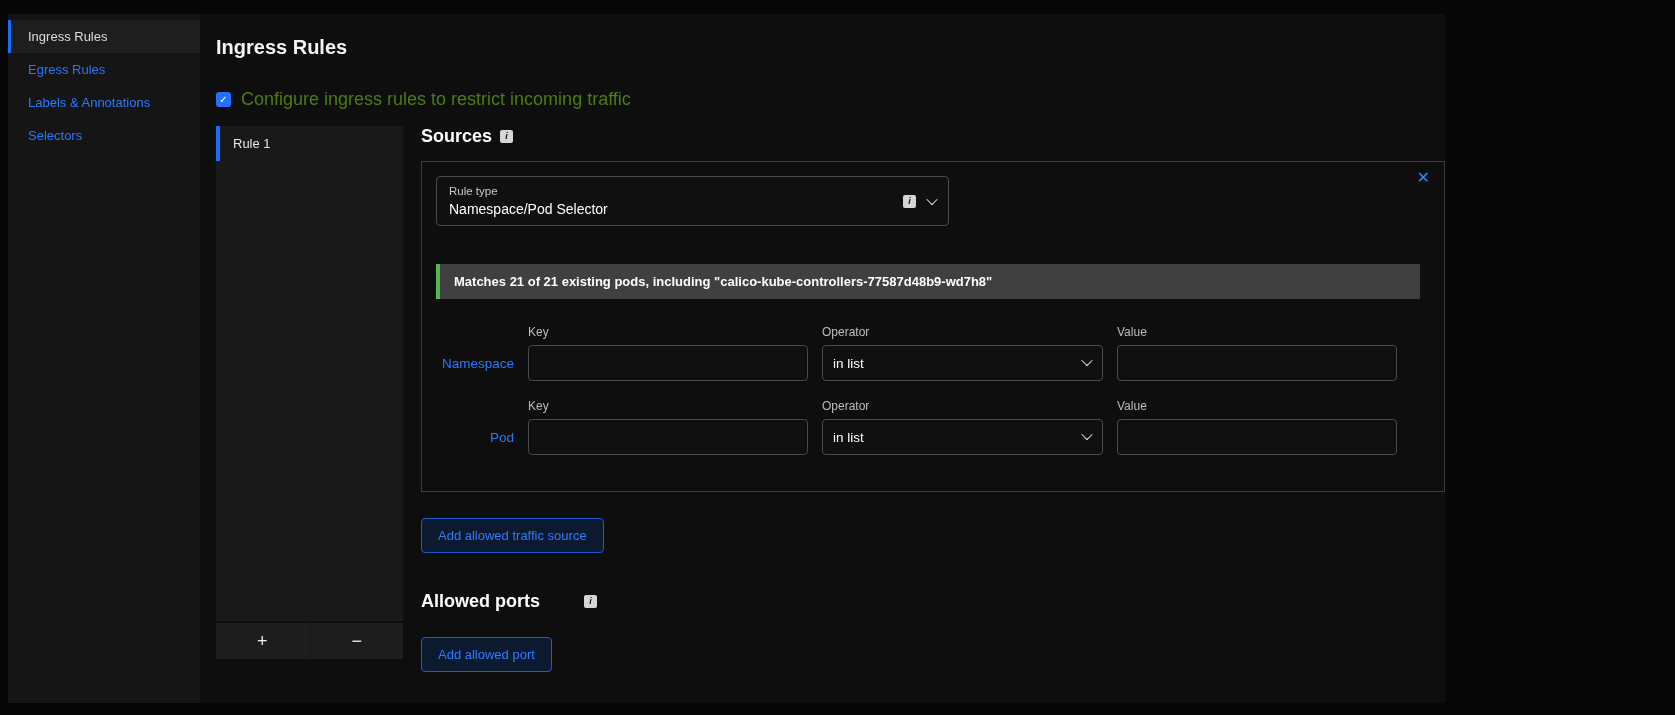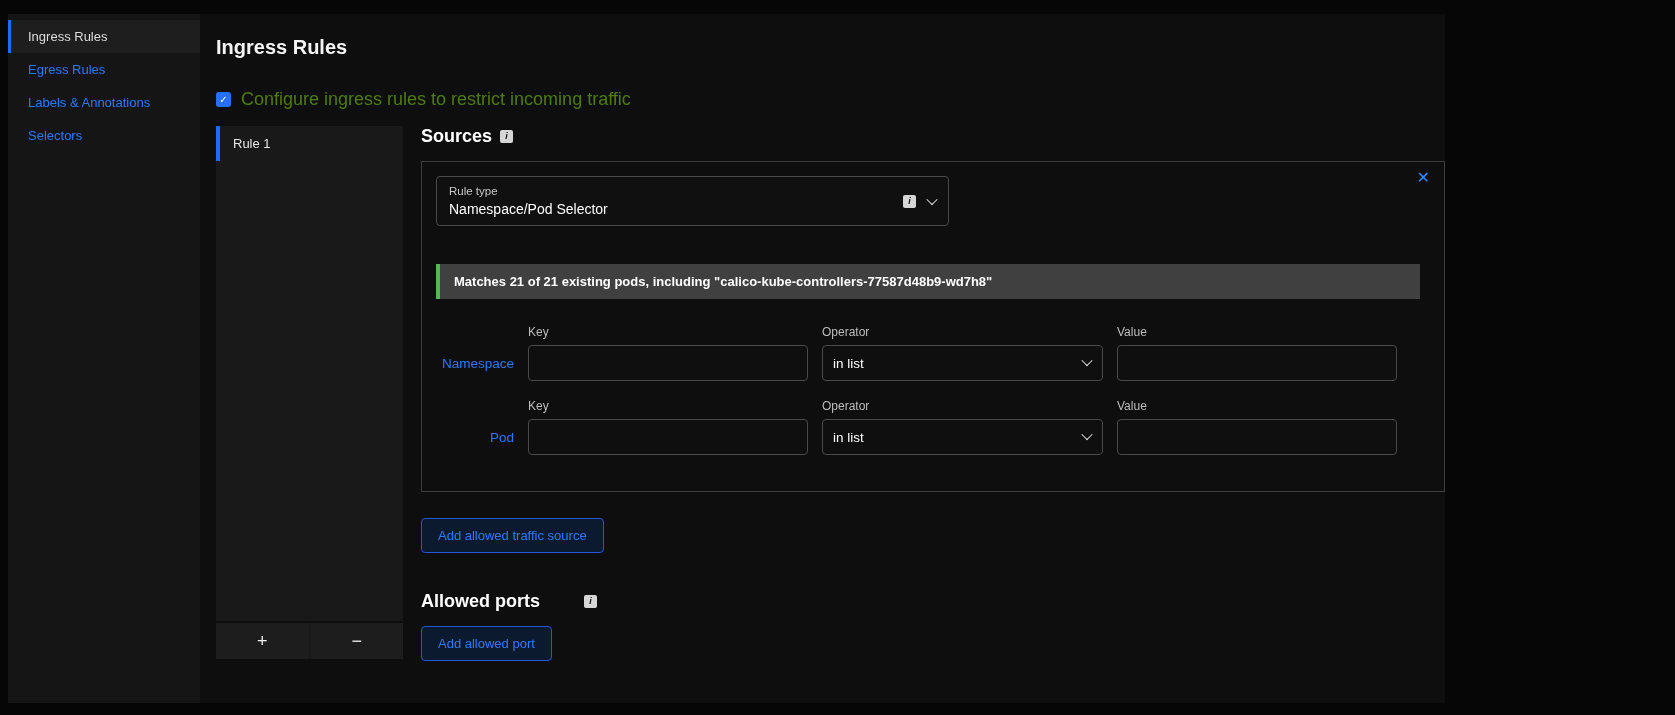--- a/index.html
+++ b/index.html
@@ -47,21 +47,21 @@
   .fields { margin-top:26px; }
   .field-row { display:grid; grid-template-columns:78px 280px 281px 280px; column-gap:14px; margin-bottom:18px; align-items:end; }
   .row-name { height:36px; display:flex; align-items:center; justify-content:flex-end; color:#2979ff; font-size:13.5px; }
   .fcol { display:flex; flex-direction:column; }
   .flabel { font-size:12px; color:#bdbdbd; margin-bottom:6px; }
   .text-input { height:36px; background:#0f0f0f; border:1px solid #4a4a4a; border-radius:4px; color:#fff; padding:0 10px; font-size:13.5px; font-family:"Liberation Sans", sans-serif; }
   .select-wrap { position:relative; }
   .select-wrap select { width:100%; height:36px; background:#0f0f0f; border:1px solid #4a4a4a; border-radius:4px; color:#fff; padding:0 12px 0 10px; font-size:13.5px; appearance:none; -webkit-appearance:none; -moz-appearance:none; font-family:"Liberation Sans", sans-serif; cursor:pointer; }
   .select-wrap .chevron { position:absolute; right:12px; top:13px; pointer-events:none; }
 
-  .blue-btn { background:#0c1a30; border:1px solid #2457d6; color:#2d7bff; padding:9px 16px; border-radius:4px; font-size:13px; cursor:pointer; font-family:"Liberation Sans", sans-serif; }
+  .blue-btn { background:#0c1a30; border:1px solid #2457d6; color:#2d7bff; padding:9px 16px; border-radius:4px; font-size:13px; cursor:pointer; font-family:"Liberation Sans", sans-serif;margin-top:11px; }
   .add-source { margin-top:14px; }
   .ports-heading { margin-top:38px;gap:44px; }
 </style>
 </head>
 <body>
 
 <div class="app">
   <div class="frame">
 
     <nav class="sidebar">

